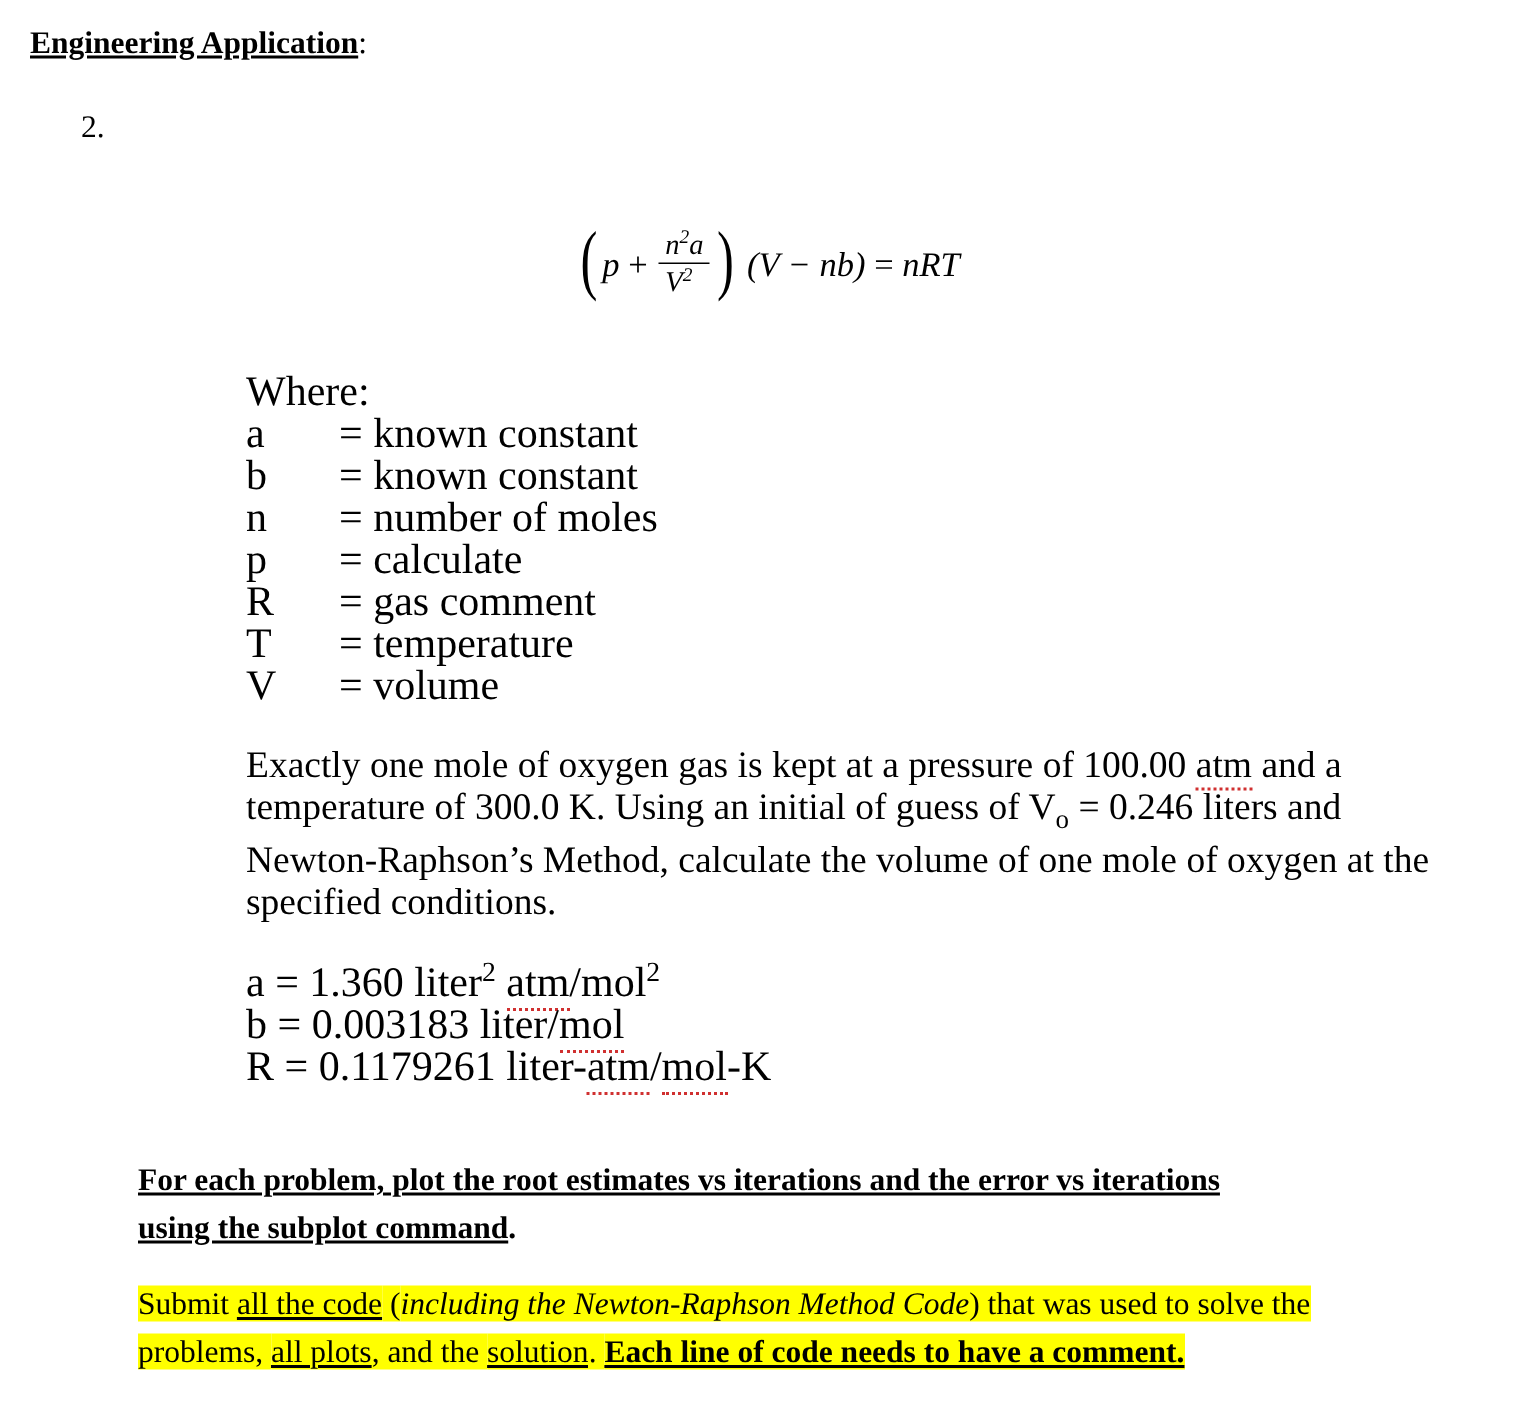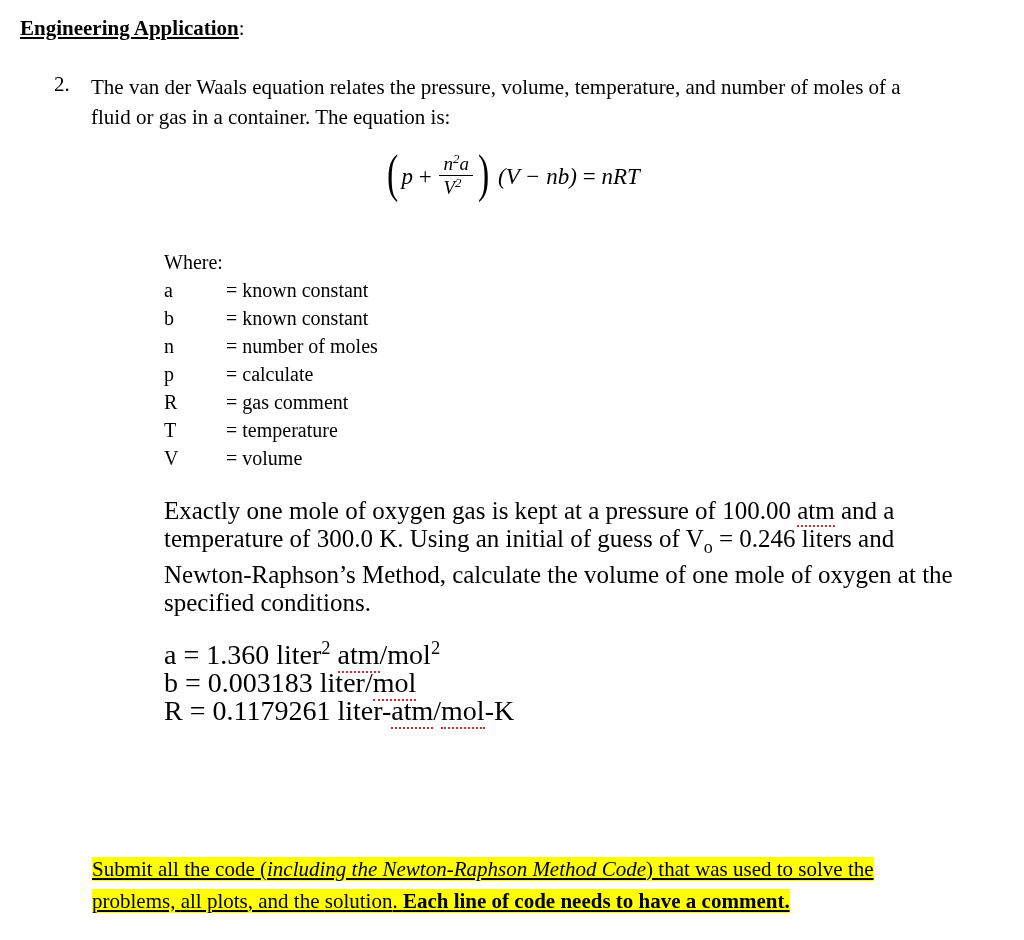--- a/index.html
+++ b/index.html
@@ -102,21 +102,21 @@
     padding: 1px 4px 0 4px;
     font-style: italic;
   }
   sup.small { font-size: 0.68em; vertical-align: super; }
 
   
   .where-block {
     position: absolute;
     left: 164px;
     top: 248px;
-    font-size: 20px;
+    font-size: 28px;
     line-height: 28px;
   }
   .where-title { margin-bottom: 0px; }
   .where-row { display: flex; }
   .where-sym { width: 62px; }
   .where-def { }
 
   
   .para2 {
     position: absolute;
@@ -159,36 +159,34 @@
     position: absolute;
     left: 92px;
     top: 853px;
     width: 842px;
     font-size: 21px;
     line-height: 32px;
   }
   .hl {
     background: #ffff00;
     box-decoration-break: clone;
-    text-decoration: underline;
     -webkit-box-decoration-break: clone;
   }
   .u { text-decoration: underline; }
   .b { font-weight: bold; }
   .i { font-style: italic; }
 </style>
 </head>
 <body>
 
 <div class="page">
 
   <div class="heading"><span class="bold-underline">Engineering Application</span><span>:</span></div>
 
   <div class="item-number">2.</div>
-  <div class="item-body">The van der Waals equation relates the pressure, volume, temperature, and number of moles of a fluid or gas in a container. The equation is:</div>
 
   <div class="equation">
     <span class="eq-inner">
       <span class="paren">(</span><span class="eq-var">p</span><span class="eq-var" style="font-style:normal;">&nbsp;+&nbsp;</span><span class="frac"><span class="num">n<sup class="small">2</sup>a</span><span class="den">V<sup class="small">2</sup></span></span><span class="paren">)</span><span class="eq-var" style="font-style:normal;">&nbsp;</span><span class="eq-var">(V − nb)</span><span class="eq-var" style="font-style:normal;">&nbsp;=&nbsp;</span><span class="eq-var">nRT</span>
     </span>
   </div>
 
   <div class="where-block">
     <div class="where-title">Where:</div>
     <div class="where-row">
@@ -222,16 +220,17 @@
   </div>
 
   <div class="para2"><span>Exactly one mole of oxygen gas is kept at a pressure of 100.00 </span><span class="spell">atm</span><span> and a temperature of 300.0 K. Using an initial of guess of V</span><span class="sub">o</span><span> = 0.246 liters and Newton-Raphson’s Method, calculate the volume of one mole of oxygen at the specified conditions.</span></div>
 
   <div class="constants">
     <div><span>a = 1.360 liter</span><sup>2</sup><span> </span><span class="spell">atm</span><span>/mol</span><sup>2</sup></div>
     <div><span>b = 0.003183 liter/</span><span class="spell">mol</span></div>
     <div><span>R = 0.1179261 liter-</span><span class="spell">atm</span><span>/</span><span class="spell">mol</span><span>-K</span></div>
   </div>
 
+  <div class="instruction"><span class="u">For each problem, plot the root estimates vs iterations and the error vs iterations</span><br><span class="u">using the subplot command</span><span>.</span></div>
 
   <div class="submit-block"><span class="hl">Submit </span><span class="hl u">all the code</span><span class="hl"> (</span><span class="hl i">including the Newton-Raphson Method Code</span><span class="hl">) that was used to solve the problems, </span><span class="hl u">all plots</span><span class="hl">, and the </span><span class="hl u">solution</span><span class="hl">. </span><span class="hl b u">Each line of code needs to have a comment.</span></div>
 
 </div>
 
 </body></html>

